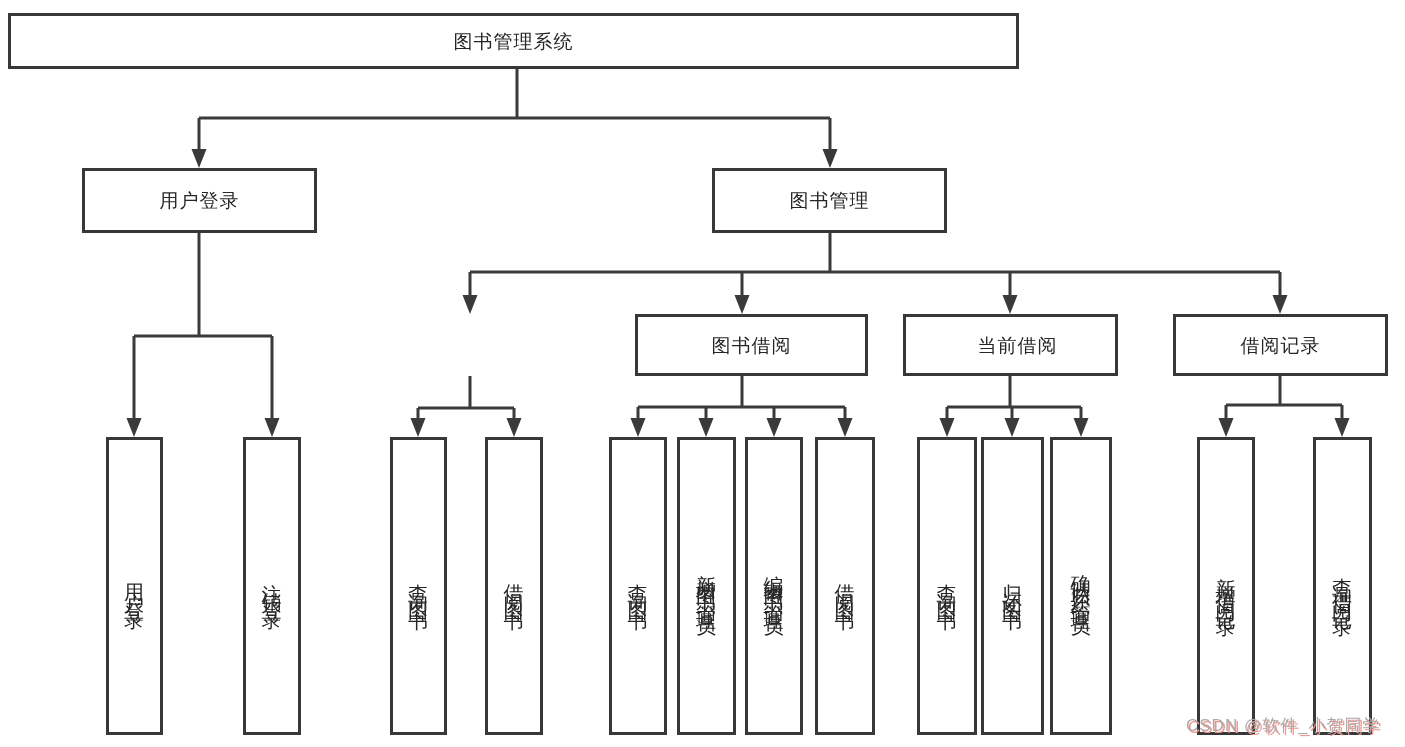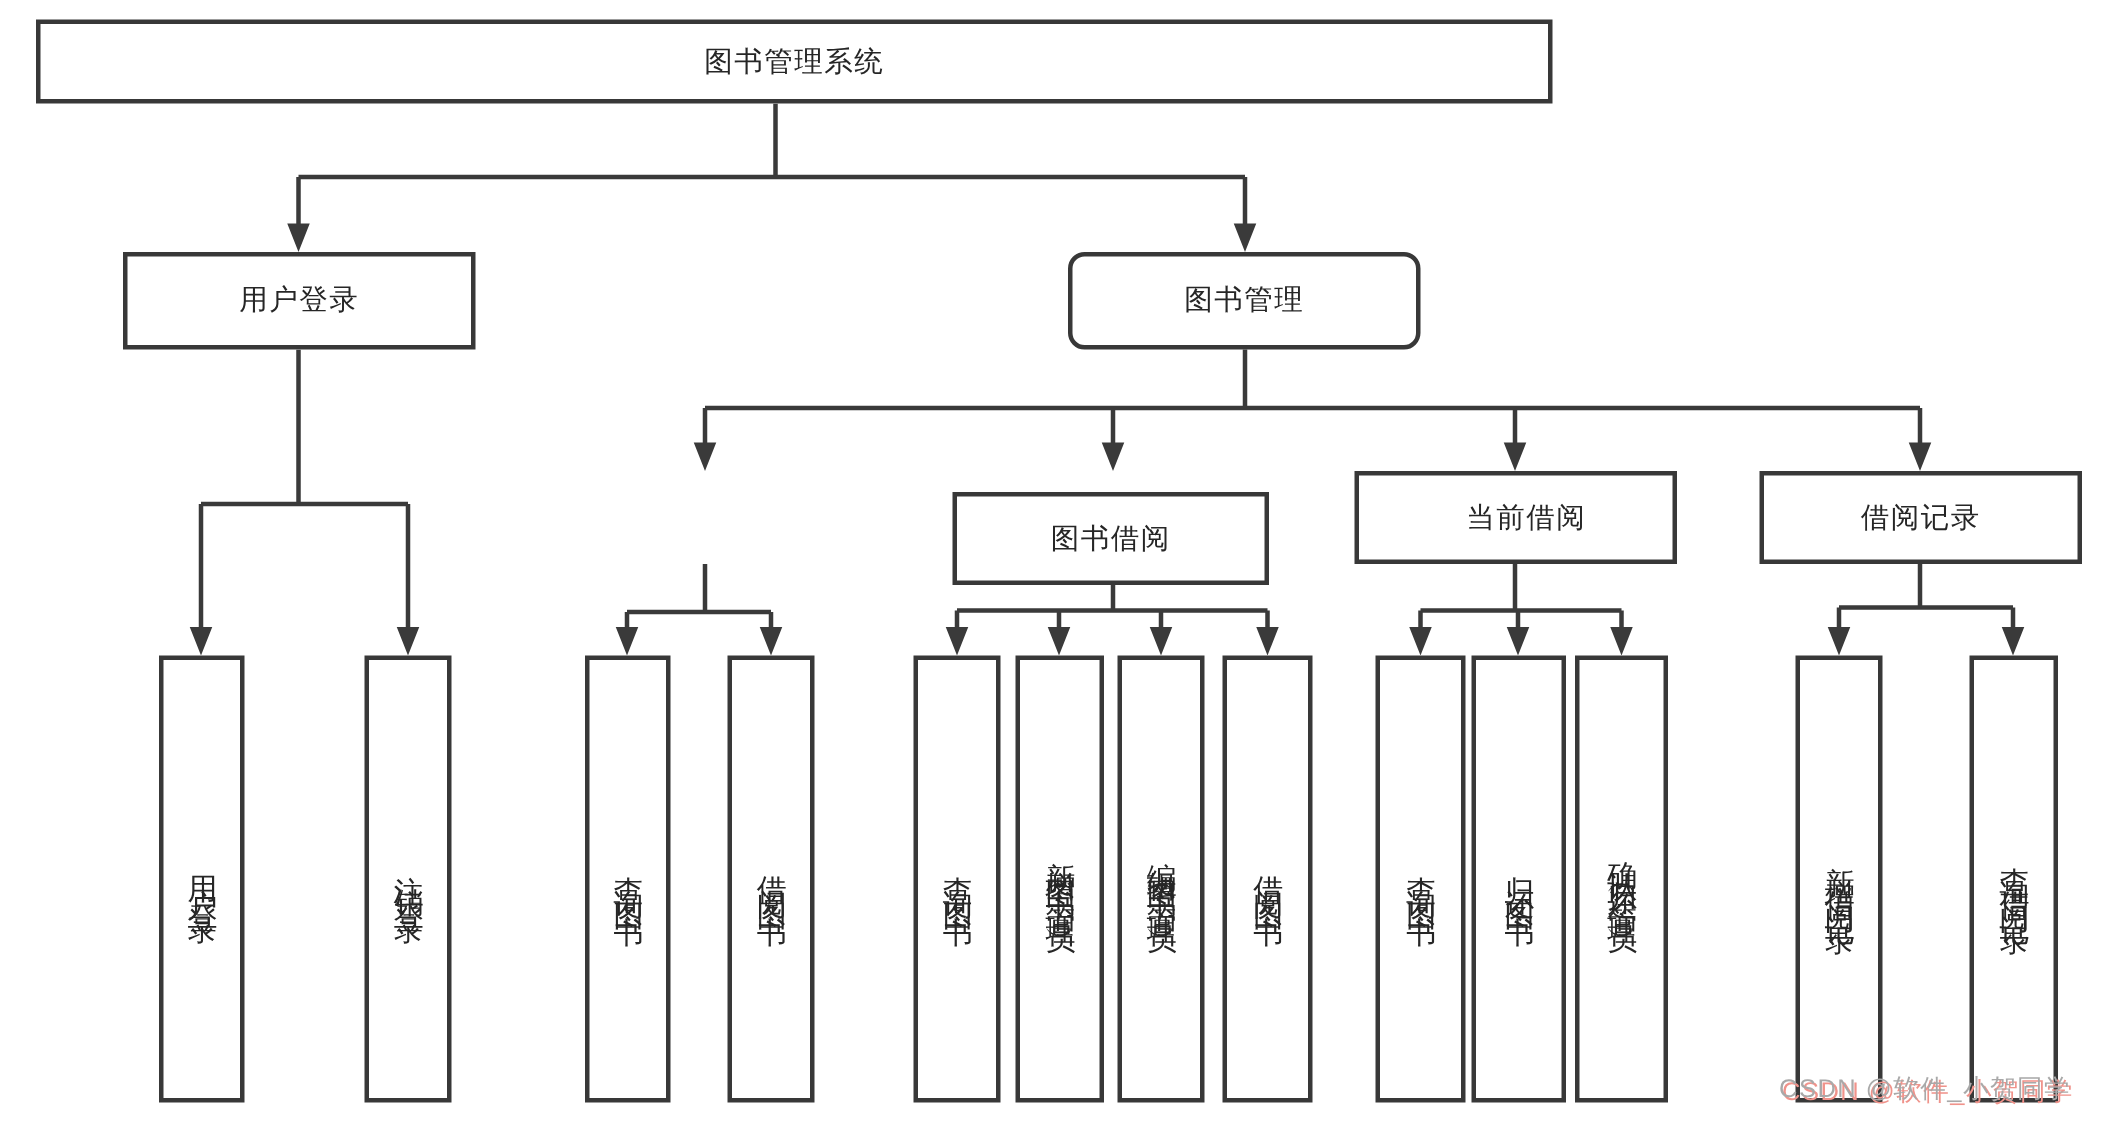--- a/index.html
+++ b/index.html
@@ -81,26 +81,26 @@
          M698.5 418 L713.5 418 L706 437 Z
          M766.5 418 L781.5 418 L774 437 Z
          M837.5 418 L852.5 418 L845 437 Z
          M939.5 418 L954.5 418 L947 437 Z
          M1004.5 418 L1019.5 418 L1012 437 Z
          M1073.5 418 L1088.5 418 L1081 437 Z
          M1218.5 418 L1233.5 418 L1226 437 Z
          M1334.5 418 L1349.5 418 L1342 437 Z"></path>
   </svg>
 
-  <div class="node" style="left:24px; top:13px; width:1011px; height:56px;">图书管理系统</div>
+  <div class="node" style="left:8px; top:13px; width:1011px; height:56px;">图书管理系统</div>
 
   <div class="node" style="left:82px; top:168px; width:235px; height:65px;">用户登录</div>
-  <div class="node" style="left:712px; top:168px; width:235px; height:65px;border-radius:11px;">图书管理</div>
+  <div class="node" style="left:712px; top:168px; width:235px; height:65px;">图书管理</div>
 
-  <div class="node" style="left:635px; top:328px; width:211px; height:62px;">图书借阅</div>
+  <div class="node" style="left:635px; top:314px; width:233px; height:62px;">图书借阅</div>
   <div class="node" style="left:903px; top:314px; width:215px; height:62px;padding-left:14px;">当前借阅</div>
   <div class="node" style="left:1173px; top:314px; width:215px; height:62px;">借阅记录</div>
 
   <div class="node vnode" style="left:106px; top:437px; width:57px; height:298px;">用户登录</div>
   <div class="node vnode" style="left:243px; top:437px; width:58px; height:298px;">注销登录</div>
 
   <div class="node vnode" style="left:390px; top:437px; width:57px; height:298px;">查询图书</div>
   <div class="node vnode" style="left:485px; top:437px; width:58px; height:298px;">借阅图书</div>
 
   <div class="node vnode" style="left:609px; top:437px; width:58px; height:298px;">查询图书</div>

